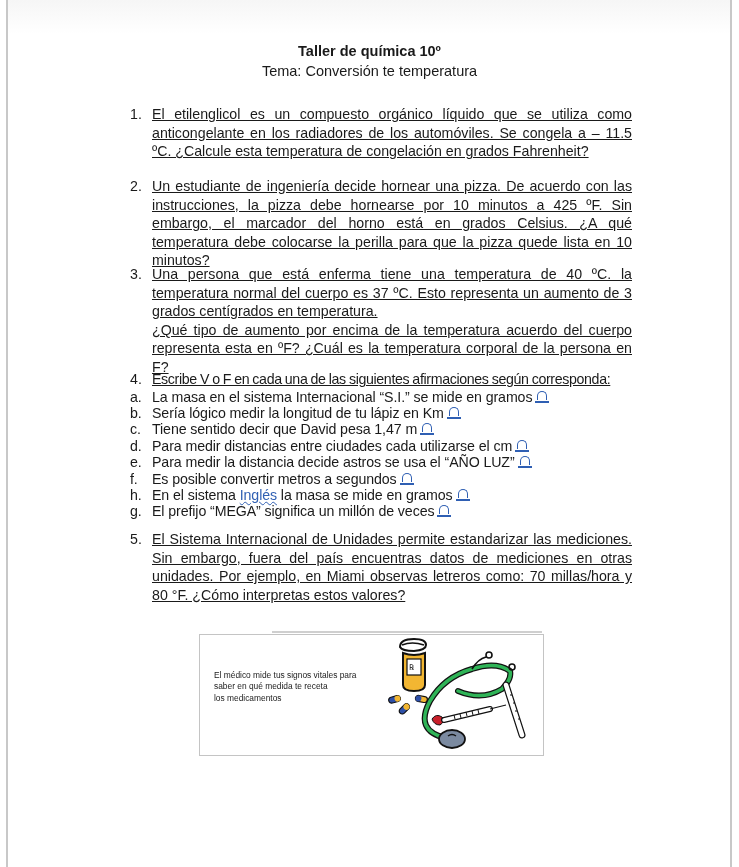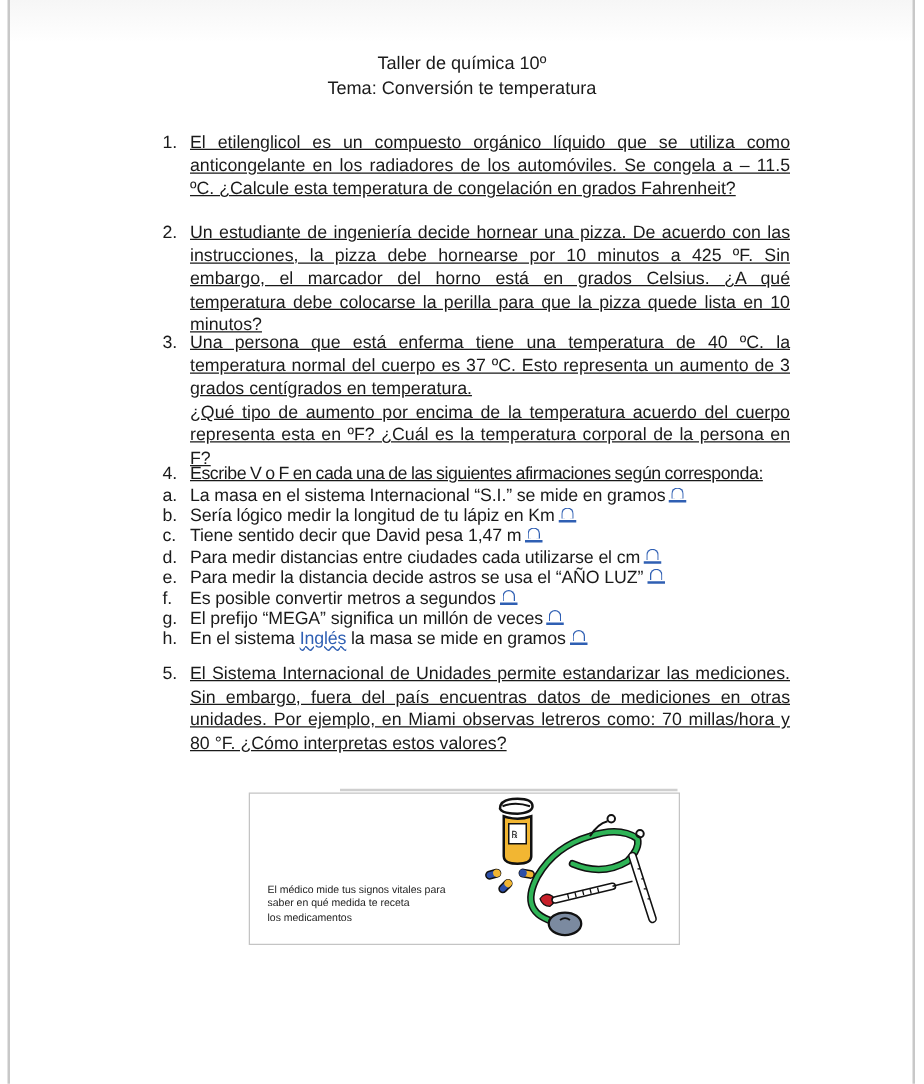--- a/index.html
+++ b/index.html
@@ -33,21 +33,21 @@
       width: 722px; height: 34px;
       background: linear-gradient(#f6f6f6, #ffffff);
     }
     .header {
       position: absolute;
       left: 0; top: 41px;
       width: 739px;
       text-align: center;
     }
     .title {
-      font-weight: normal;
+      font-weight: bold;
       font-size: 14.5px;
       line-height: 20px;
     }
     .subtitle {
       font-size: 14.5px;
       line-height: 20px;
     }
     .question {
       position: absolute;
       left: 130px;
@@ -118,21 +118,20 @@
       border: 1.5px solid #c4c4c4;
       background: #ffffff;
     }
     .figure-caption {
       position: absolute;
       left: 14px; top: 35px;
       width: 170px;
       font-size: 8.4px;
       line-height: 11.3px;
       color: #222;
-      margin-top: 36px;
     }
     .figure-art {
       position: absolute;
       left: 186px; top: 0;
       width: 156px; height: 120px;
     }
   </style>
 </head>
 <body>
 
@@ -177,24 +176,24 @@
     <div class="sub-item">
       <span class="sub-letter">d.</span><span>Para medir distancias entre ciudades cada utilizarse el cm</span><span class="blank"></span>
     </div>
     <div class="sub-item">
       <span class="sub-letter">e.</span><span>Para medir la distancia decide astros se usa el “AÑO LUZ”</span><span class="blank"></span>
     </div>
     <div class="sub-item">
       <span class="sub-letter">f.</span><span>Es posible convertir metros a segundos</span><span class="blank"></span>
     </div>
     <div class="sub-item">
+      <span class="sub-letter">h.</span><span>En el sistema</span> <span class="link-word">Inglés</span> <span>la masa se mide en gramos</span><span class="blank"></span>
+    </div>
+    <div class="sub-item">
       <span class="sub-letter">g.</span><span>El prefijo “MEGA” significa un millón de veces</span><span class="blank"></span>
-    </div>
-    <div class="sub-item">
-      <span class="sub-letter">h.</span><span>En el sistema</span> <span class="link-word">Inglés</span> <span>la masa se mide en gramos</span><span class="blank"></span>
     </div>
   </div>
 </div>
 
 <div class="question" style="top:530px;">
   <span class="q-num">5.</span>
   <div class="q-text">El Sistema Internacional de Unidades permite estandarizar las mediciones. Sin embargo, fuera del país encuentras datos de mediciones en otras unidades. Por ejemplo, en Miami observas letreros como: 70 millas/hora y 80 °F. ¿Cómo interpretas estos valores?</div>
 </div>
 
 <div class="figure-topline"></div>

